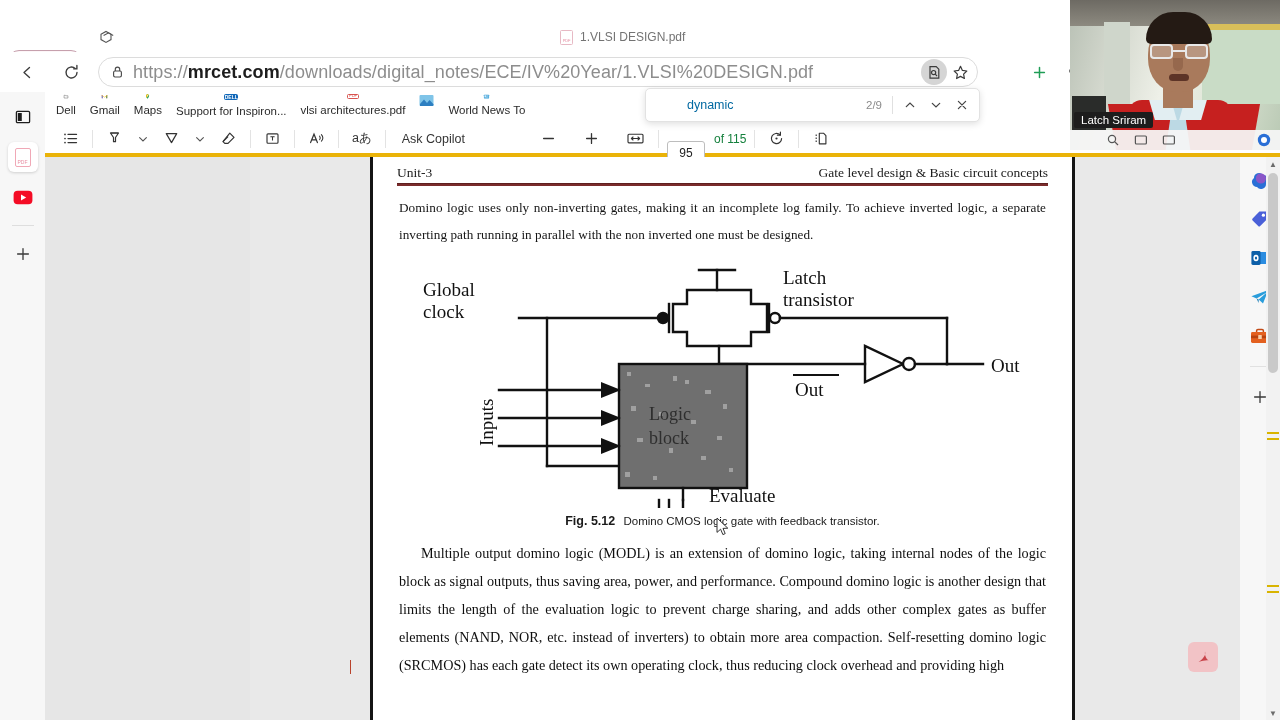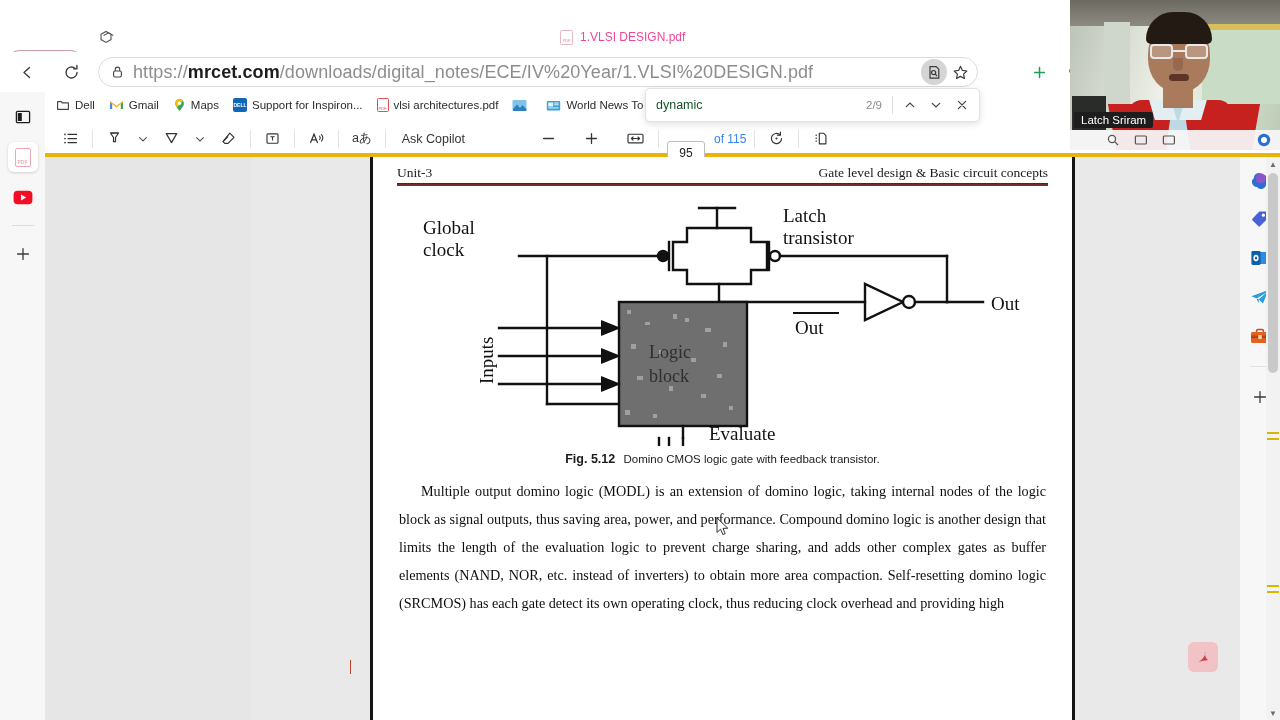--- a/index.html
+++ b/index.html
@@ -31,21 +31,21 @@
   }
   .signin-pill .av {
     width:11px;height:11px;border-radius:50%;
     background:radial-gradient(circle at 50% 32%, #8a1c44 0 38%, transparent 39%),
                radial-gradient(ellipse at 50% 115%, #8a1c44 0 52%, transparent 53%);
   }
   .copies-ico { position:absolute; left:98px; top:28px; width:18px;height:18px; cursor:pointer; }
   .tab-center {
     position:absolute; left:560px; top:26px; height:22px;
     display:flex; align-items:center; gap:7px;
-    font-size:12px; color:#ec4899; cursor:pointer;
+    font-size:12px; color:#737373; cursor:pointer;
   }
   .pdf-chip {
     width:13px;height:15px;border:1.4px solid #e7b9c4;border-radius:1.5px;
     background:#fff; position:relative;
   }
   .pdf-chip:after{
     content:"PDF"; position:absolute; left:0; right:0; bottom:1px;
     font-size:4px; color:#e48ba0; text-align:center; letter-spacing:-.2px;
   }
 
@@ -76,49 +76,49 @@
   .right-nav { position:absolute; right:188px; top:57px; display:flex; gap:8px; align-items:center; }
   .rn-btn { width:30px;height:30px;border-radius:50%;display:flex;align-items:center;justify-content:center;cursor:pointer; }
 
   
   .bkbar {
     position:absolute; left:0; top:92px; width:1280px; height:26px;
     background:#ffffff; display:flex; align-items:center; padding-left:4px; gap:2px;
   }
   .bk {
     display:flex;align-items:center;gap:5px;height:22px;padding:0 6px;border-radius:4px;
-    font-size:11.5px;color:#2b2b2b;cursor:pointer;white-space:nowrap;
+    font-size:11.5px;color:#2b2b2b;cursor:pointer;white-space:nowrap;flex-direction:column;
   }
 
   
   .findbar {
     position:absolute; left:645px; top:88px; width:335px; height:34px;
     background:#ffffff; border:1px solid #e2e2e2; border-radius:5px;
     box-shadow:0 2px 7px rgba(0,0,0,.13);
     display:flex; align-items:center; padding:0 4px 0 10px; z-index:40;
   }
-  .findbar .fq { flex:1; font-size:12.5px; color:#14532d; }
+  .findbar .fq { flex:1; font-size:12.5px; color:#0369a1;margin-left:31px; }
   .findbar .fcount { font-size:11.5px; color:#8a8a8a; margin-right:6px; }
   .find-sep { width:1px;height:18px;background:#e0e0e0;margin:0 4px; }
   .fbtn { width:26px;height:26px;display:flex;align-items:center;justify-content:center;border-radius:4px;cursor:pointer;color:#444; }
 
   
   .pdftool {
     position:absolute; left:45px; top:124px; width:1235px; height:33px;
     background:#ffffff; display:flex; align-items:center; gap:2px; padding-left:12px;
     border-bottom:4px solid #eab308;
   }
   .tb { height:26px;min-width:26px;padding:0 5px;display:flex;align-items:center;justify-content:center;
         border-radius:4px;cursor:pointer;color:#343434;font-size:12.5px; }
   .tb-sep{width:1px;height:18px;background:#e3e3e3;margin:0 6px;}
   .pagebox {
     height:23px;min-width:38px;border:1px solid #bdbdbd;border-radius:3px;background:#fff;
     display:flex;align-items:center;justify-content:center;font-size:12px;color:#222;margin-top:28px;
   }
-  .ofpages{font-size:12px;color:#3b82f6;margin-left:7px;}
+  .ofpages{font-size:12px;color:#15803d;margin-left:7px;}
 
   
   .leftrail {
     position:absolute; left:0; top:92px; width:45px; height:628px;
     background:#f7f7f7; display:flex; flex-direction:column; align-items:center;
     padding-top:10px; gap:10px; z-index:20;
   }
   .rail-ico { width:30px;height:30px;display:flex;align-items:center;justify-content:center;border-radius:6px;cursor:pointer; }
   .rail-ico.sel { background:#ffffff; box-shadow:0 1px 3px rgba(0,0,0,.16); }
   .rail-div { width:22px;height:1px;background:#dedede;margin:3px 0; }
@@ -529,20 +529,21 @@
 
     <div class="pagewrap">
       <div class="pdfpage">
 
         <div class="doc-hdr">
           <span>Unit-3</span>
           <span>Gate level design &amp; Basic circuit concepts</span>
         </div>
         <div class="hdr-rule"></div>
 
+        <div class="para">Domino logic uses only non-inverting gates, making it an incomplete log family. To achieve inverted logic, a separate inverting path running in parallel with the non inverted one must be designed.</div>
 
         <div class="figarea">
           <svg width="680" height="248" viewBox="0 0 680 248" style="margin:0 auto;">
             <g stroke="#111" fill="none" stroke-width="2.4" stroke-linecap="square">
 
               <path d="M312 10 H348"></path>
                 <path d="M330 10 V30"></path>
 
               <path d="M300 30 H364 V44 H380 V72 H364 V86 H300 V72 H286 V44 H300 Z"></path>
 

